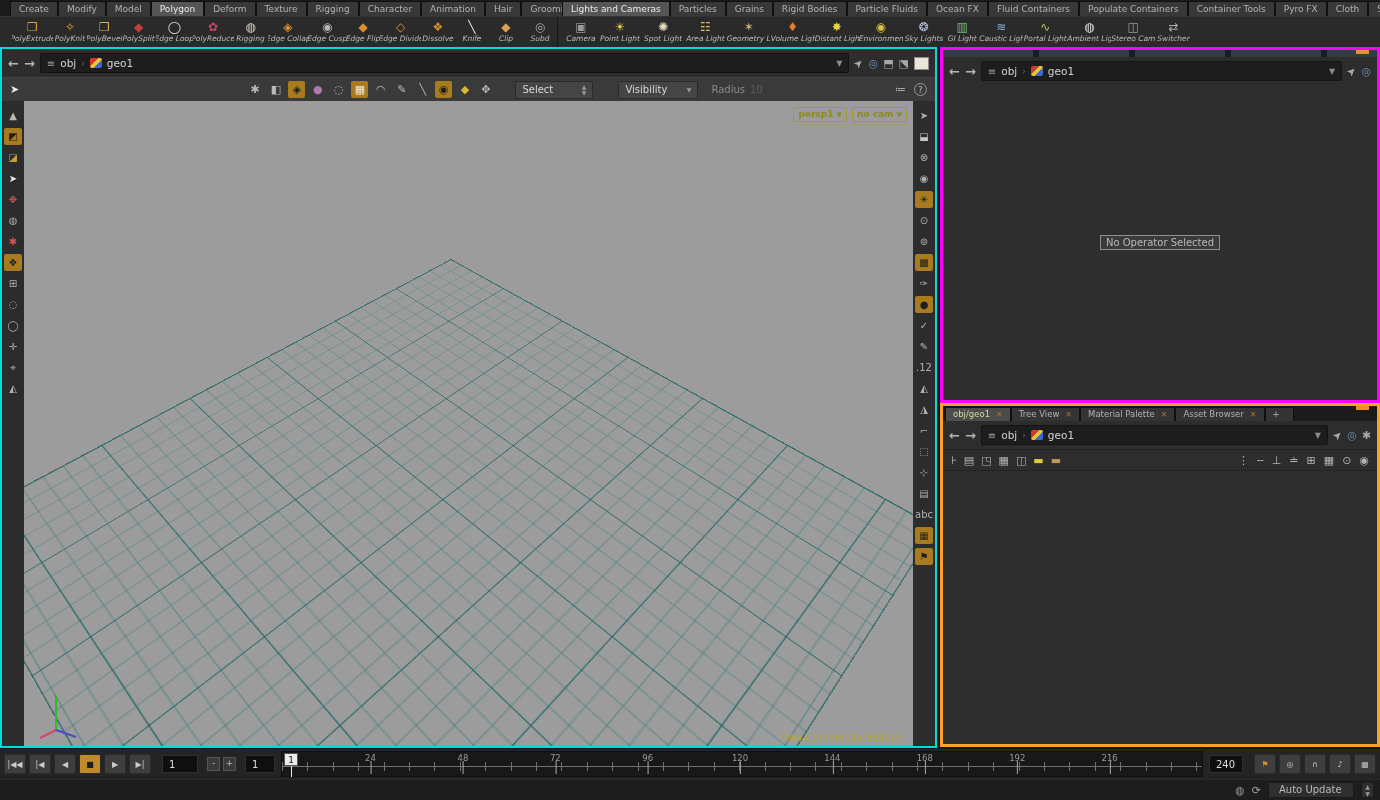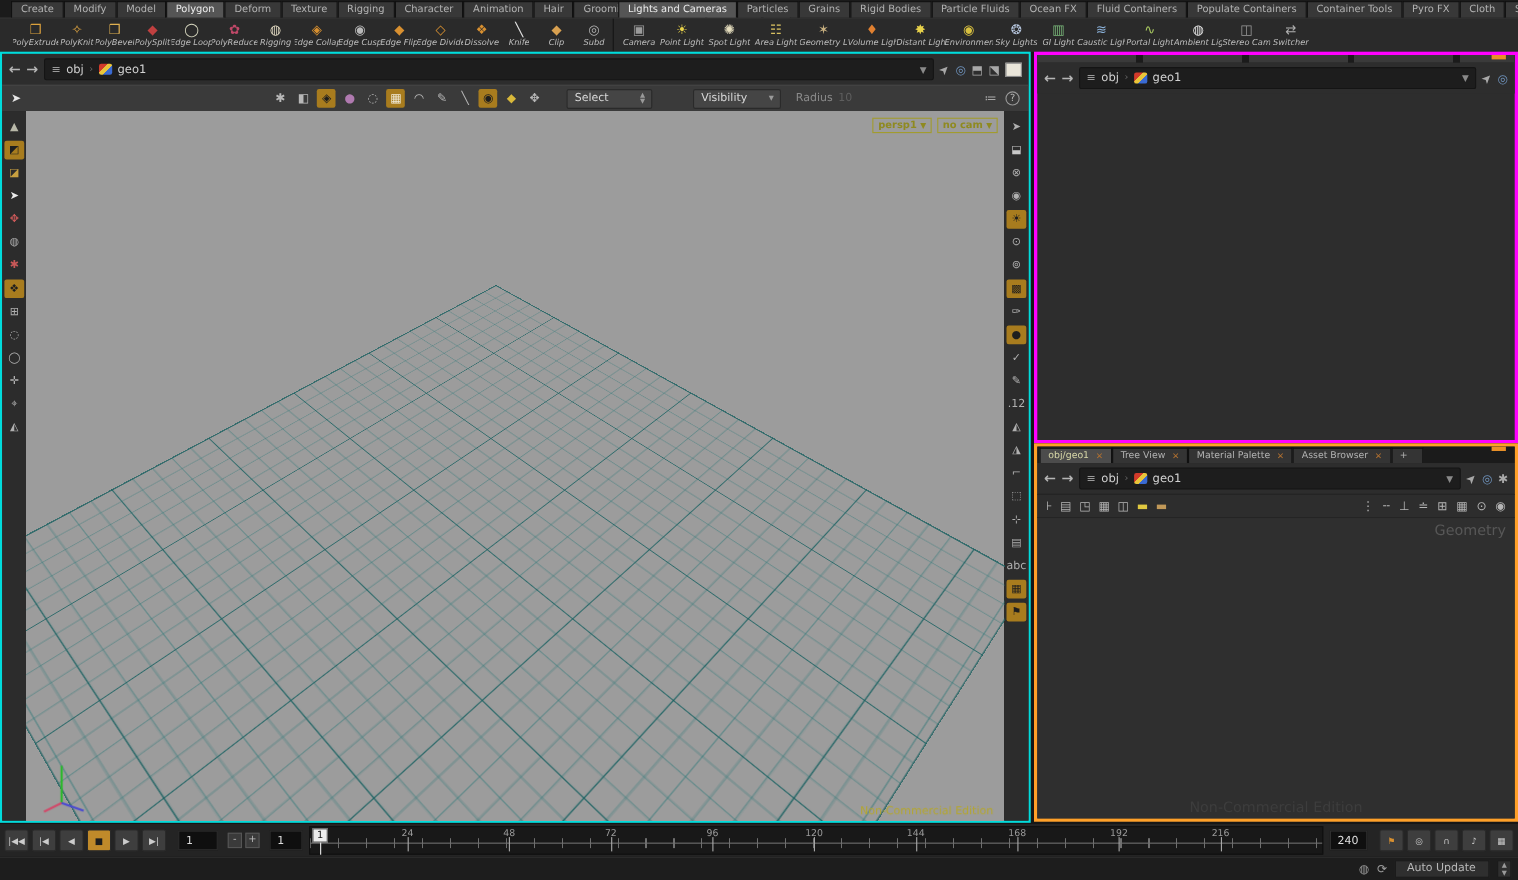--- a/index.html
+++ b/index.html
@@ -348,21 +348,21 @@
           <span class="icon16" style="color: rgb(184, 184, 184);">✎</span>
           <span class="icon16" style="color: rgb(184, 184, 184);">╲</span>
           <span class="icon16 hl" style="color: rgb(30, 30, 30);">◉</span>
           <span class="icon16" style="color: rgb(216, 184, 58);">◆</span>
           <span class="icon16" style="color: rgb(184, 184, 184);">✥</span>
         </div>
       <div class="dd" style="margin-left:16px;width:78px;">
         <span>Select</span>
         <span class="spin" style="margin-left:auto">▲<br>▼</span>
       </div>
-      <div class="dd" style="margin-left:32px;width:80px;">
+      <div class="dd" style="margin-left:20px;width:80px;">
         <span>Visibility</span>
         <span class="spin" style="margin-left:auto">▼</span>
       </div>
       <span class="radius-label">Radius</span>
       <span class="radius-value">10</span>
       <div class="optright">
         <span class="pbicon">≔</span>
         <span class="helpcirc">?</span>
       </div>
     </div>
@@ -435,20 +435,23 @@
         <span class="cicon">≡</span>
         <span>obj</span>
         <span class="sep">›</span>
         <span class="geoicon"></span>
         <span>geo1</span>
         <span class="ddown">▼</span>
       </div>
       <span class="pbicon pin">➤</span>
       <span class="pbicon radial">◎</span>
     </div>
+    <div class="pmcontent">
+      <span class="noop">No Operator Selected</span>
+    </div>
   </div>
 
   <div id="nw-pane" class="pane" style="border-color: rgb(255, 160, 40);">
     <div class="panedash"></div>
     <div class="nwtabs">
 
     <div class="nwtab active">
           <span>obj/geo1</span>
           <span class="close">✕</span>
         </div>
@@ -500,24 +503,20 @@
 
       <span class="nicon" style="color: rgb(181, 181, 181);">⋮</span>
           <span class="nicon" style="color: rgb(181, 181, 181);">╌</span>
           <span class="nicon" style="color: rgb(181, 181, 181);">⊥</span>
           <span class="nicon" style="color: rgb(181, 181, 181);">≐</span>
           <span class="nicon" style="color: rgb(181, 181, 181);">⊞</span>
           <span class="nicon" style="color: rgb(181, 181, 181);">▦</span>
           <span class="nicon" style="color: rgb(181, 181, 181);">⊙</span>
           <span class="nicon" style="color: rgb(181, 181, 181);">◉</span>
         </span>
-    </div>
-    <div class="nwcanvas">
-      <span class="watermark">Geometry</span>
-      <span class="watermark2">Non-Commercial Edition</span>
     </div>
   </div>
 
   <div id="playbar">
     <span style="display:flex;gap:3px;">
 
     <span class="tbtn">|◀◀</span>
         <span class="tbtn">|◀</span>
         <span class="tbtn">◀</span>
         <span class="tbtn active">■</span>

